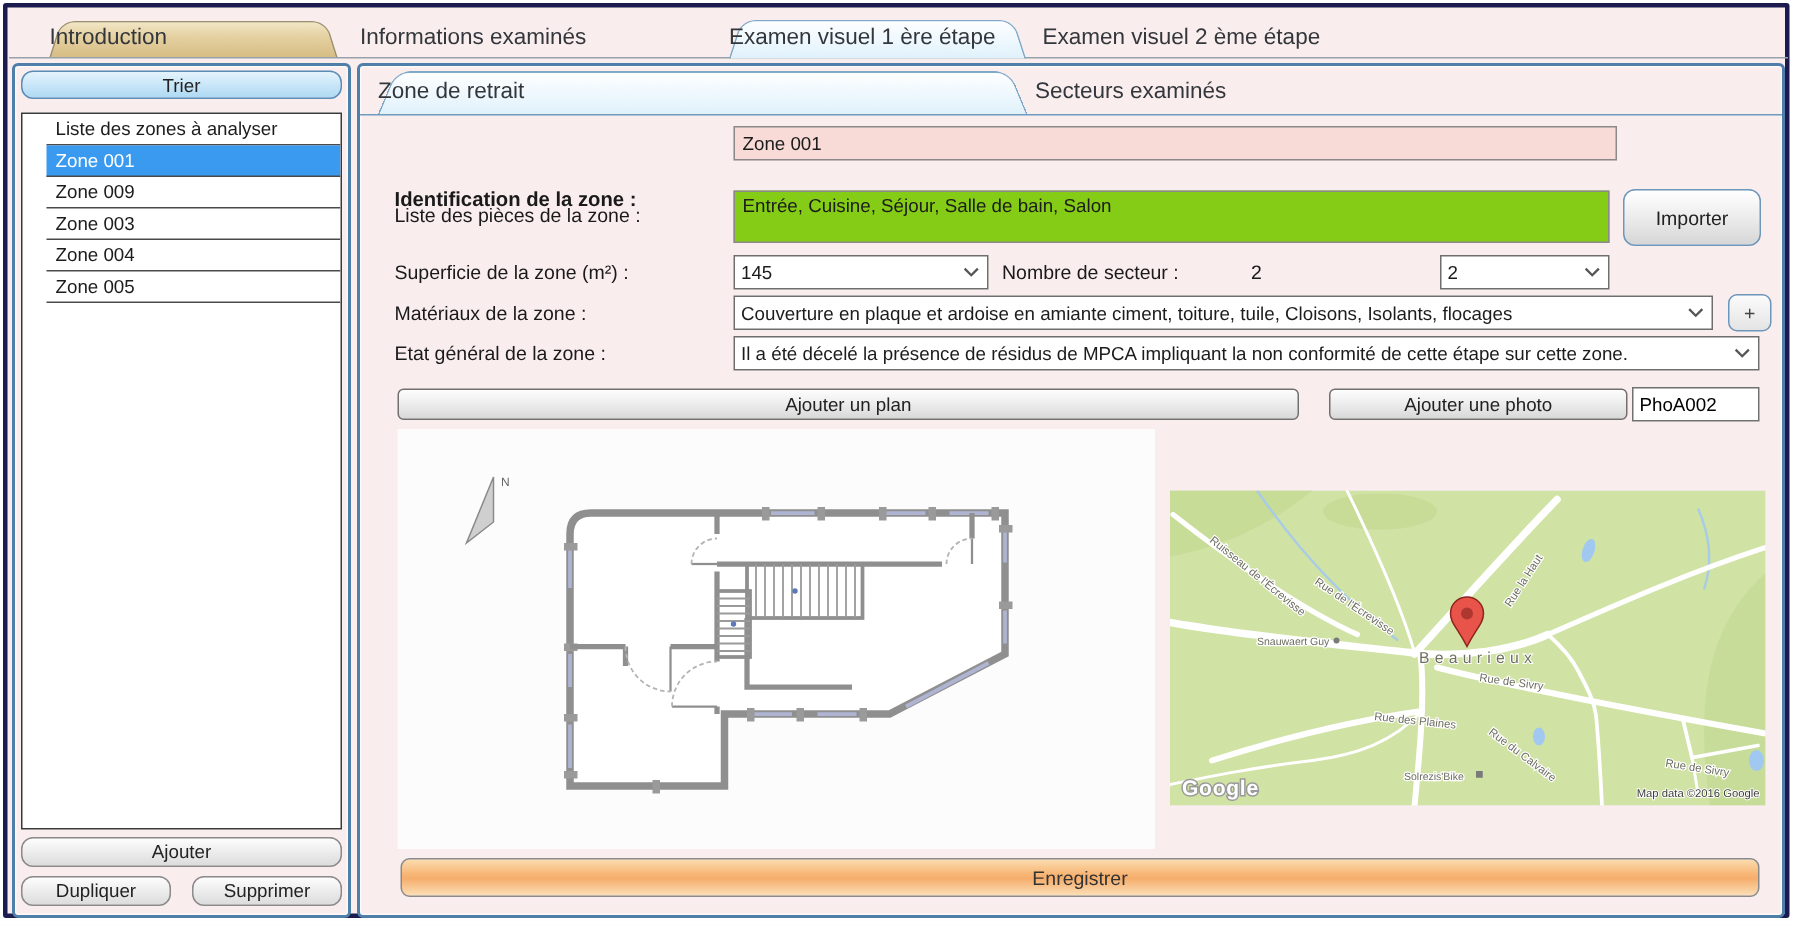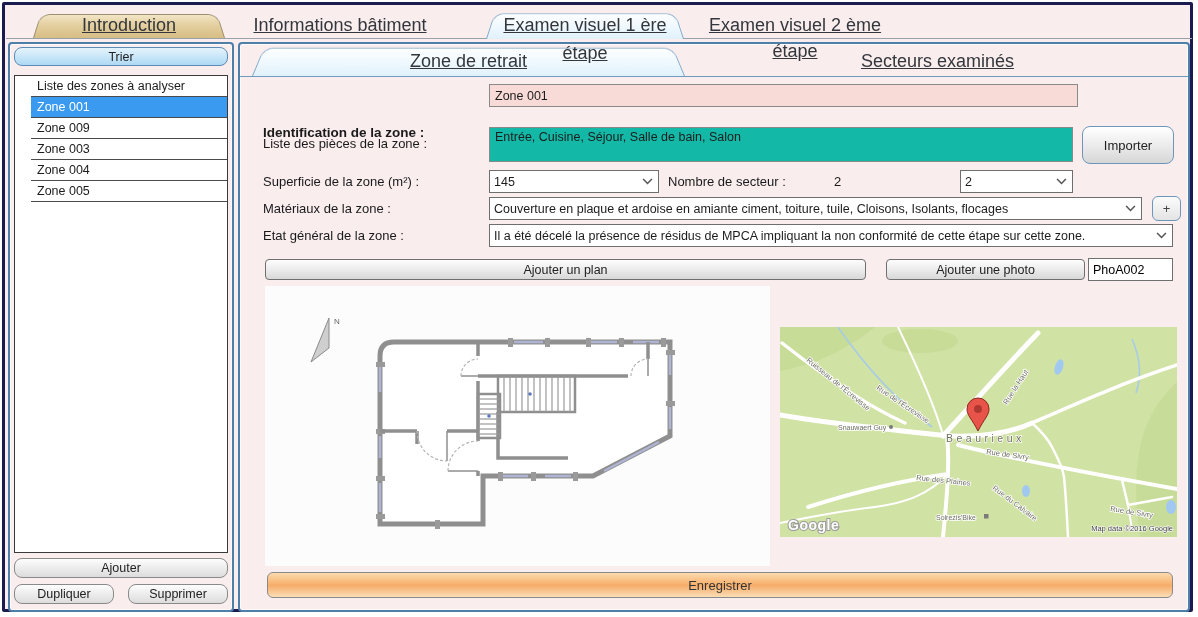--- a/index.html
+++ b/index.html
@@ -9,21 +9,21 @@
   
   .winframe{border:3px solid #1b1b4f;background:#f9edee;border-radius:2px;}
   .panel{border:2px solid #4d7fa8;border-radius:4px;background:#f9edee;
          box-shadow:inset 0 0 0 1px rgba(255,255,255,.65);}
   
   .tabshape{border:1px solid #9a8f6e;border-bottom:none;border-radius:10px 10px 0 0;
             transform:perspective(9px) rotateX(1.7deg);transform-origin:50% 100%;}
   .tab-tan{background:linear-gradient(180deg,#f2e6c6 0%,#e4d0a0 45%,#d7bd85 100%);}
   .tab-blue{border-color:#7fa8c8;background:linear-gradient(180deg,#fdfeff 0%,#eef8fe 55%,#e0f1fa 100%);}
   .tabshape-wide{transform:perspective(9px) rotateX(1deg);}
-  .tablabel{font-size:18px;color:#33373b;text-align:center;z-index:5;text-decoration:underline;}
+  .tablabel{font-size:15px;color:#33373b;z-index:5;}
   .stripline{border-top:1px solid #98a2aa;height:0;}
   .subline{border-top:1px solid #6f9cbe;height:0;}
   
   .btn{display:flex;align-items:center;justify-content:center;font-size:12.5px;color:#222;
        cursor:default;}
   .btn-blue{background:linear-gradient(180deg,#e4f3fc 0%,#cce8f9 45%,#aed9f3 100%);
             border:1px solid #5a8cb8;border-radius:8px;}
   .btn-gray{background:linear-gradient(180deg,#fdfdfd 0%,#eeeeee 45%,#dcdcdc 100%);
             border:1px solid #8a8a8a;border-radius:8px;}
   .btn-flat{background:linear-gradient(180deg,#fdfdfd 0%,#ececec 50%,#d8d8d8 100%);
@@ -34,21 +34,21 @@
             border:1px solid #8a8a8a;border-radius:6px;font-size:13px;color:#333;}
   .btn-plus{background:linear-gradient(180deg,#fbfbfb 0%,#e4e4e4 100%);
             border:1px solid #6d97ba;border-radius:6px;font-size:13px;color:#444;}
   
   .listbox{background:#fff;border:1px solid #3a3a3a;overflow:hidden;}
   .lrow{height:20px;line-height:20px;padding-left:6px;font-size:12.5px;border-bottom:1px solid #4a4a4a;
         white-space:nowrap;margin-left:16px;}
   .lrow.sel{background:#3a9af0;color:#fff;}
   
   .lbl{font-size:13px;color:#1a1a1a;white-space:nowrap;}
-  .field{background:#14b8a6;border:1px solid #8a8a8a;font-size:12.5px;padding:1px 5px;
+  .field{background:#84cc16;border:1px solid #8a8a8a;font-size:12.5px;padding:1px 5px;
          white-space:nowrap;overflow:hidden;}
   .field-pink{background:#f8dbd7;line-height:21px;}
   .combo{background:#fff;border:1px solid #6e6e6e;display:flex;align-items:center;}
   .combo-val{flex:1;padding:0 4px;font-size:12.5px;white-space:nowrap;overflow:hidden;}
   .chev{width:11px;height:7px;margin-right:5px;stroke:#555;fill:none;stroke-width:1.4;flex-shrink:0;}
   input.ph{border:1px solid #707070;font-family:"Liberation Sans",sans-serif;font-size:12.5px;
            padding:0 4px;outline:none;}
   .planpanel{background:#fdfcfc;}
 </style>
 </head>
@@ -56,21 +56,21 @@
 
 <div id="stage">
 
   <div class="abs winframe" style="left:2px;top:2px;width:1191px;height:610px;"></div>
 
   <div class="abs stripline" style="left:6px;top:38px;width:1186px;"></div>
 
   <div class="abs tabshape tab-tan" style="left:33px;top:12px;width:192px;height:26px;"></div>
   <div class="abs tablabel" style="left:33px;top:12px;width:192px;height:26px;line-height:26px;">Introduction</div>
 
-  <div class="abs tablabel" style="left:240px;top:12px;width:200px;height:26px;line-height:26px;">Informations bâtiment</div>
+  <div class="abs tablabel" style="left:240px;top:12px;width:200px;height:26px;line-height:26px;">Informations examinés</div>
 
   <div class="abs tabshape tab-blue" style="left:486px;top:11px;width:198px;height:28px;z-index:4;"></div>
   <div class="abs tablabel" style="left:486px;top:11px;width:198px;height:28px;line-height:28px;">Examen visuel 1 ère étape</div>
 
   <div class="abs tablabel" style="left:695px;top:12px;width:200px;height:26px;line-height:26px;">Examen visuel 2 ème étape</div>
 
 
   <div class="abs panel" style="left:8px;top:42px;width:226px;height:570px;"></div>
 
   <div class="abs btn btn-blue" style="left:14px;top:47px;width:214px;height:19px;">Trier</div>

